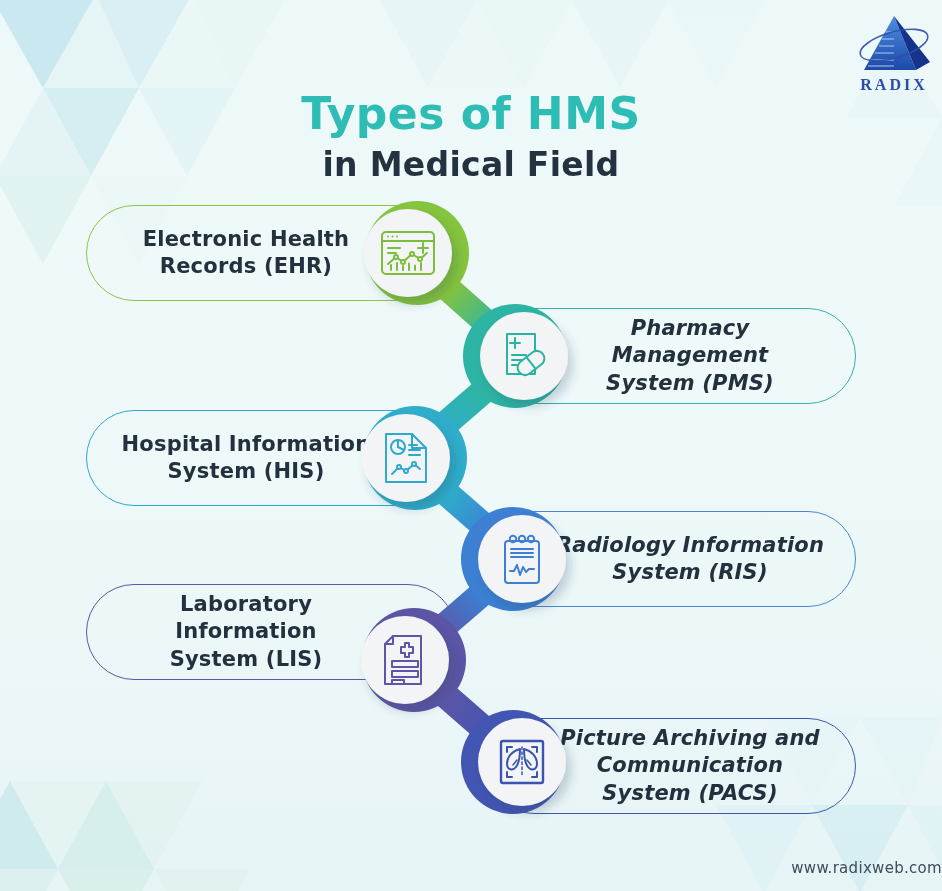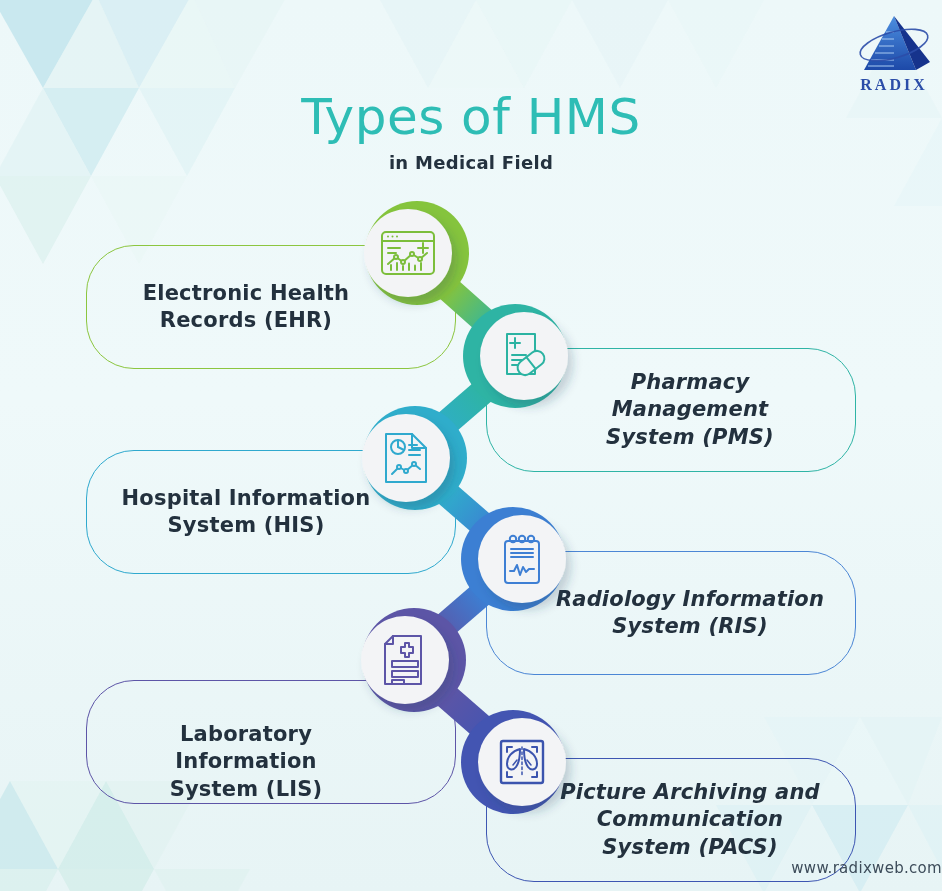--- a/index.html
+++ b/index.html
@@ -4,39 +4,39 @@
 <style>
   html,body{margin:0;padding:0;}
   body{font-family:"DejaVu Sans","Liberation Sans",sans-serif;}
   .canvas{
     position:relative;width:942px;height:891px;overflow:hidden;
     background:linear-gradient(180deg,#EDF8F9 0%,#EFF9FA 45%,#E7F4F5 100%);
   }
   .bg-svg{position:absolute;left:0;top:0;width:942px;height:891px;pointer-events:none;}
   
   .header{position:absolute;left:0;top:90px;width:942px;text-align:center;}
-  .title{font-size:50px;font-weight:400;color:#2EBDB5;letter-spacing:.5px;line-height:1.1;}
-  .subtitle{margin-top:7px;font-size:18px;font-weight:600;color:#24323F;letter-spacing:.3px;}
+  .title{font-size:44px;font-weight:700;color:#2EBDB5;letter-spacing:.5px;line-height:1.1;}
+  .subtitle{margin-top:7px;font-size:33px;font-weight:600;color:#24323F;letter-spacing:.3px;}
   
   .logo{position:absolute;left:850px;top:12px;width:88px;text-align:center;}
   .logo svg{display:block;margin:0 auto;}
   .logo-text{display:block;margin-top:-2px;font-family:"Liberation Serif","DejaVu Serif",serif;
     font-weight:700;font-size:16px;letter-spacing:3px;color:#2B4DA8;}
   
-  .pill{position:absolute;width:370px;height:124px;border-radius:48px;
-    display:flex;align-items:center;justify-content:center;box-sizing:border-box;margin-top:40px;}
+  .pill{position:absolute;width:370px;height:96px;border-radius:48px;
+    display:flex;align-items:center;justify-content:center;box-sizing:border-box;}
   .pill .label{white-space:pre-line;text-align:center;font-size:21px;font-weight:600;
     color:#23313E;line-height:1.3;letter-spacing:.2px;}
   .pill.left{left:86px;padding:0 74px 0 24px;}
   .pill.right{left:486px;padding:0 24px 0 62px;font-style:italic;}
   .pill-ehr {top:205px;border:1.6px solid #8CC63F;}
   .pill-pms {top:308px;border:1.6px solid #2FB4A5;}
   .pill-his {top:410px;border:1.6px solid #2FA9CE;}
   .pill-ris {top:511px;border:1.6px solid #4B86D5;}
-  .pill-lis {top:640px;border:1.6px solid #5D55A7;align-items:flex-end;}
+  .pill-lis {top:584px;border:1.6px solid #5D55A7;}
   .pill-pacs{top:718px;border:1.6px solid #3D56B2;}
   .spine{position:absolute;left:0;top:0;width:942px;height:891px;pointer-events:none;}
   
   .footer{position:absolute;right:0;bottom:14px;font-size:15px;color:#3D4C5A;letter-spacing:.3px;}
 </style>
 </head>
 <body>
 
 <div class="canvas">
 

